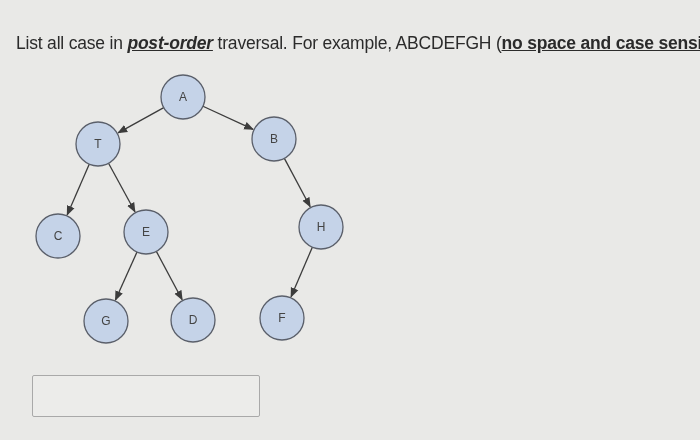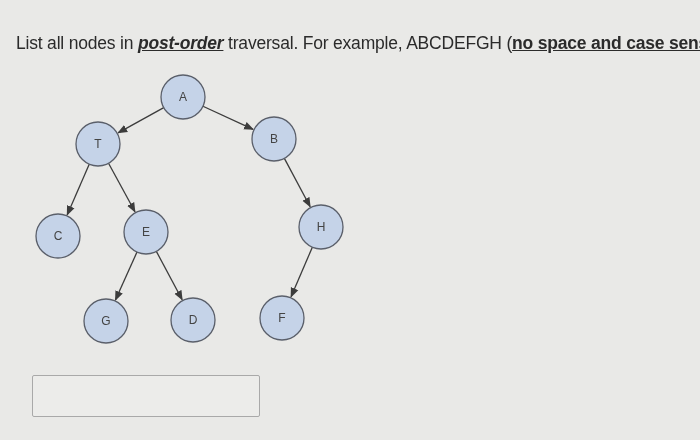--- a/index.html
+++ b/index.html
@@ -24,21 +24,21 @@
     background: #ececea; box-sizing: border-box;
     font-family: "Liberation Sans", sans-serif; font-size: 15px; padding: 0 8px;
     outline: none;
   }
   .node-label { font-family: "Liberation Sans", sans-serif; font-size: 12px; fill: #444; }
 </style>
 </head>
 <body>
 
 <div class="question">
-  <span>List all nodes in </span><span class="em">post-order</span><span> traversal. For example, ABCDEFGH (</span><span class="ul">no space and case sensitive</span>
+  <span>List all case in </span><span class="em">post-order</span><span> traversal. For example, ABCDEFGH (</span><span class="ul">no space and case sensitive</span>
 </div>
 
 <svg class="tree" width="700" height="440">
   <defs>
     <marker id="arrow" markerWidth="10" markerHeight="10" refX="9" refY="5" orient="auto" markerUnits="userSpaceOnUse">
       <path d="M0,1 L10,5 L0,9 z" fill="#3c3c3c"></path>
     </marker>
   </defs>
   <g id="edges">
       <line x1="163.74721014189552" y1="107.6456602744813" x2="118.12791666983651" y2="132.87044607667863" stroke="#3c3c3c" stroke-width="1.3" marker-end="url(#arrow)"></line>

